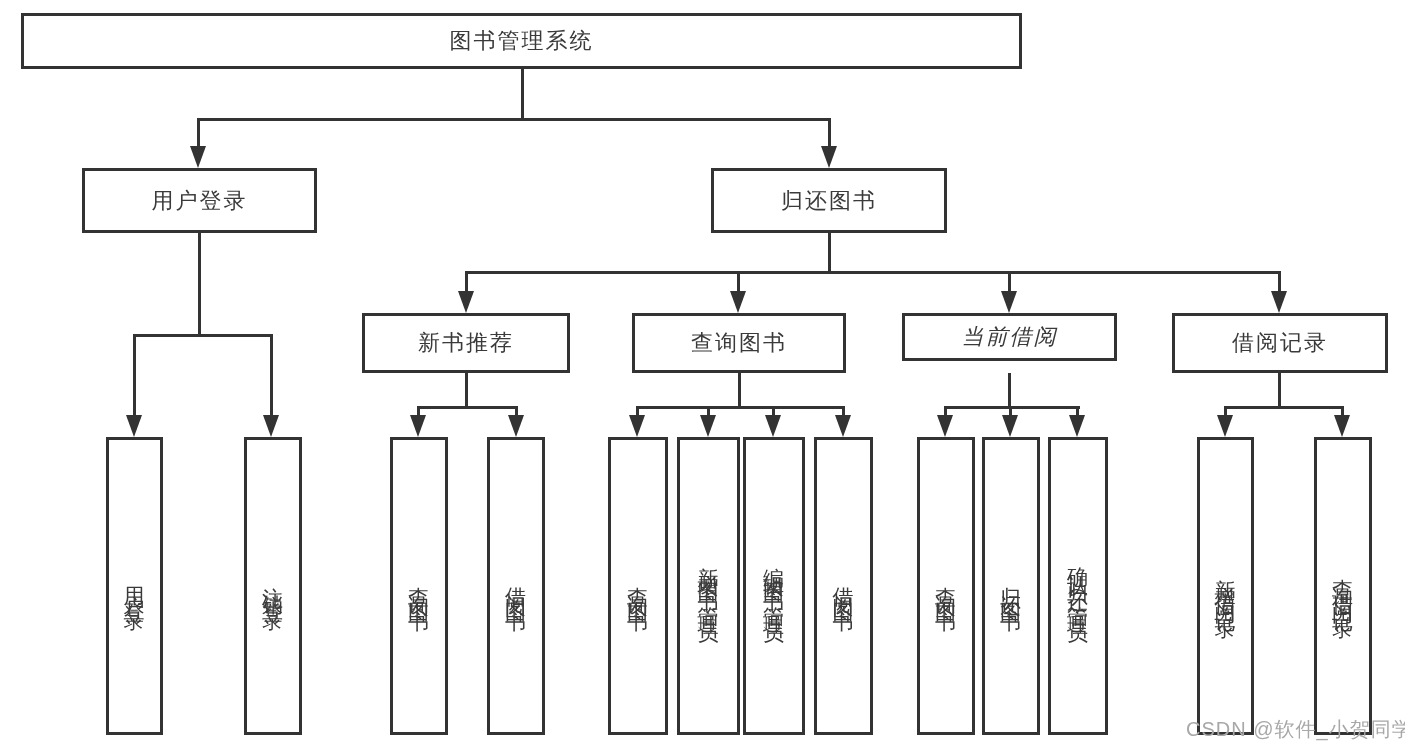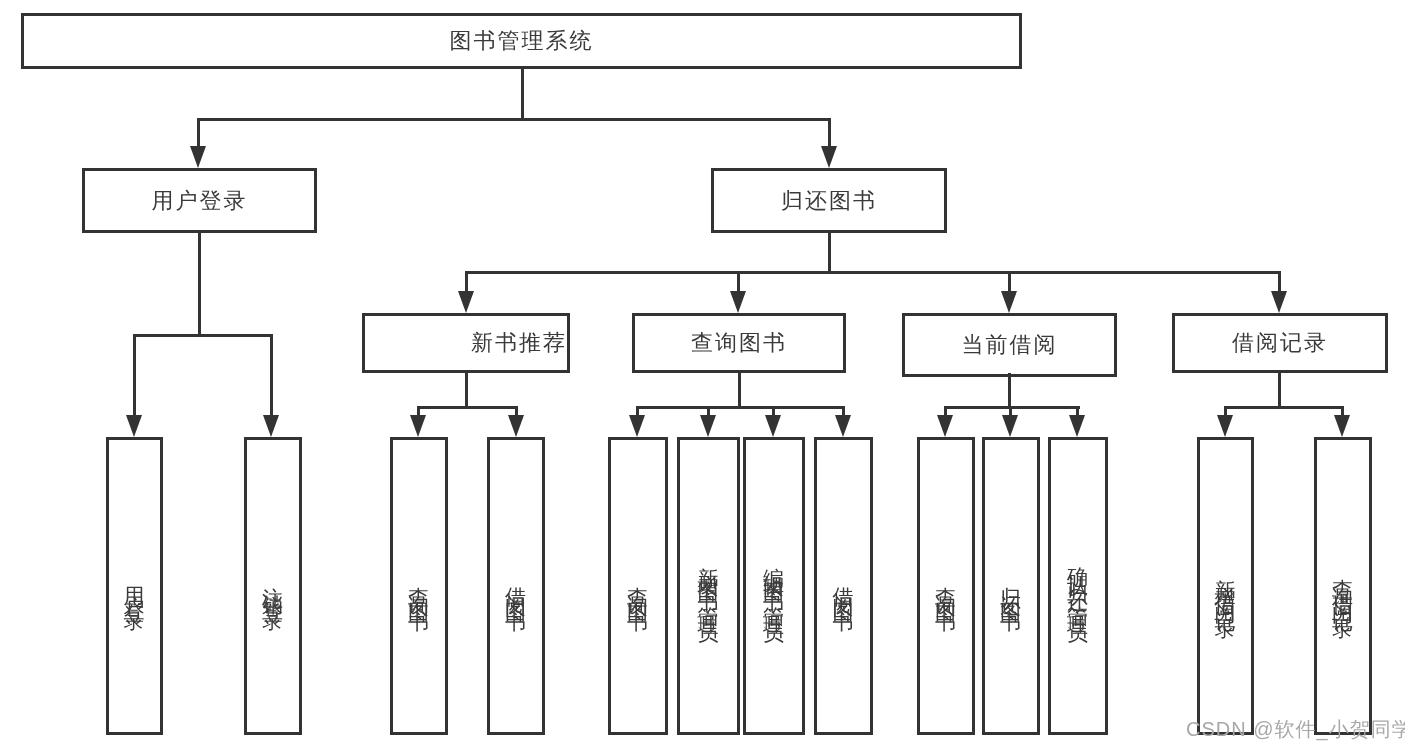--- a/index.html
+++ b/index.html
@@ -100,27 +100,27 @@
   <div class="line" style="left:465px; top:271px; width:816px; height:3px;"></div>
   <div class="line" style="left:465px; top:271px; width:3px; height:21px;"></div>
   <div class="arrow" style="left:458px; top:291px;"></div>
   <div class="line" style="left:737px; top:271px; width:3px; height:21px;"></div>
   <div class="arrow" style="left:730px; top:291px;"></div>
   <div class="line" style="left:1008px; top:271px; width:3px; height:21px;"></div>
   <div class="arrow" style="left:1001px; top:291px;"></div>
   <div class="line" style="left:1278px; top:271px; width:3px; height:21px;"></div>
   <div class="arrow" style="left:1271px; top:291px;"></div>
 
-  <div class="box hbox" style="left:362px; top:313px; width:208px; height:60px;justify-content:flex-end;">
+  <div class="box hbox" style="left:362px; top:313px; width:208px; height:60px;">
     <span>新书推荐</span>
   </div>
   <div class="box hbox" style="left:632px; top:313px; width:214px; height:60px;">
     <span>查询图书</span>
   </div>
-  <div class="box hbox" style="left:902px; top:313px; width:215px; height:64px;">
+  <div class="box hbox" style="left:902px; top:313px; width:215px; height:48px;font-style:italic;">
     <span>当前借阅</span>
   </div>
   <div class="box hbox" style="left:1172px; top:313px; width:216px; height:60px;">
     <span>借阅记录</span>
   </div>
 
   <div class="line" style="left:465px; top:373px; width:3px; height:34px;"></div>
   <div class="line" style="left:417px; top:406px; width:101px; height:3px;"></div>
   <div class="line" style="left:417px; top:406px; width:3px; height:10px;"></div>
   <div class="arrow" style="left:410px; top:415px;"></div>

